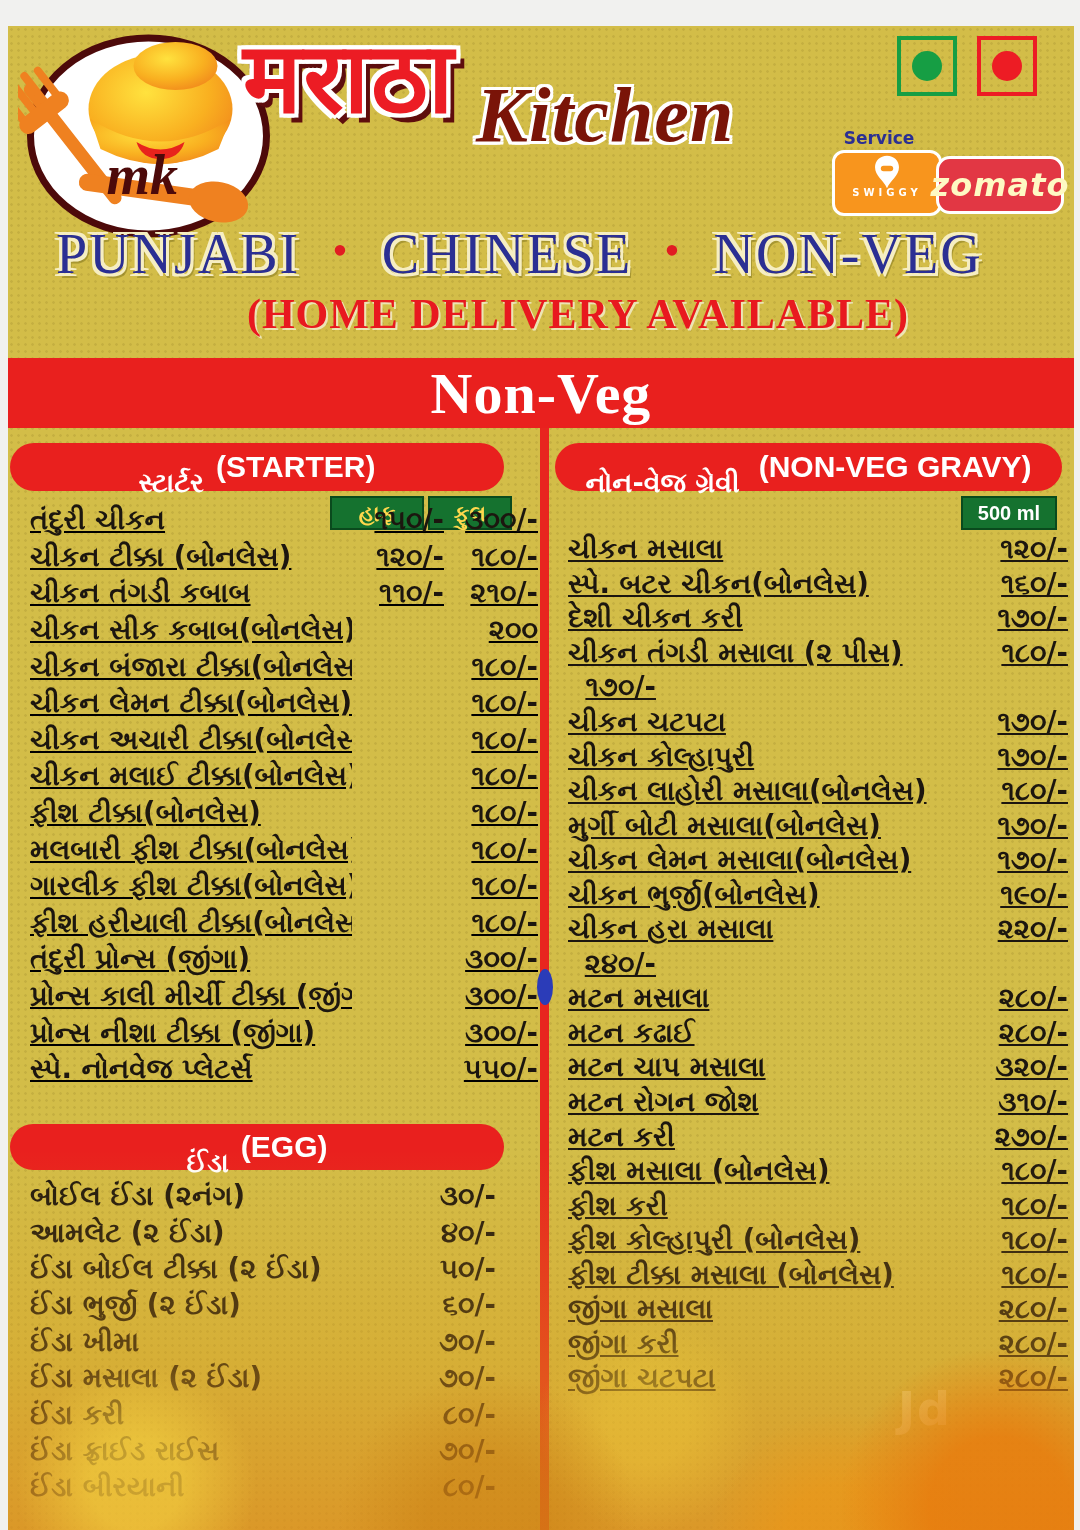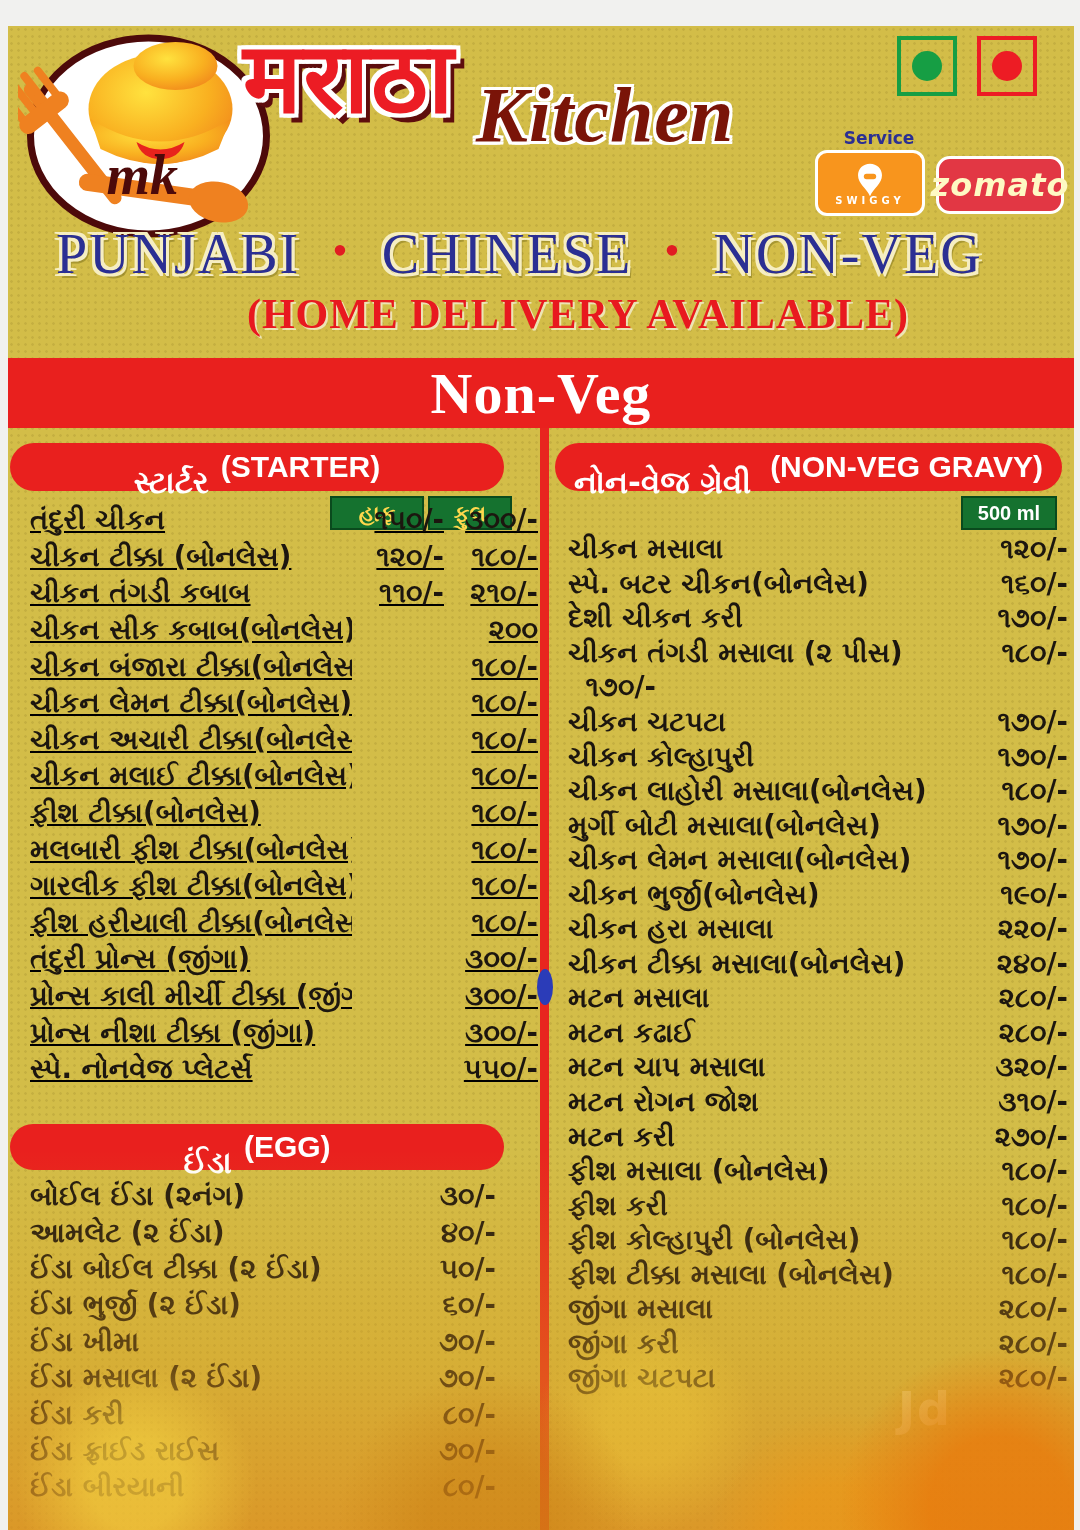--- a/index.html
+++ b/index.html
@@ -46,23 +46,23 @@
   .mark i{display:block;width:30px;height:30px;border-radius:50%;}
   .mark.veg{left:889px;border-color:#169e44;}
   .mark.veg i{background:#169e44;}
   .mark.nonveg{left:969px;border-color:#ed1c24;}
   .mark.nonveg i{background:#ed1c24;}
   .service-partner{
     position:absolute;left:806px;top:102px;width:130px;text-align:center;
     font-size:17px;font-weight:bold;color:#2b2f93;
   }
   .swiggy{
-    position:absolute;left:807px;top:124px;width:110px;height:66px;background:#f8951d;
+    position:absolute;left:824px;top:124px;width:110px;height:66px;background:#f8951d;
     border:3px solid #fff;border-radius:12px;display:flex;flex-direction:column;
-    align-items:center;justify-content:flex-start;box-sizing:border-box;padding-top:10px;
+    align-items:center;justify-content:flex-start;box-sizing:border-box;padding-top:2px;
   }
   .swiggy .swiggy-label{font-size:10px;font-weight:bold;color:#fff;letter-spacing:4px;margin-top:-2px;}
   .zomato{
     position:absolute;left:928px;top:130px;width:128px;height:58px;background:#e23744;
     border:3px solid #fff;border-radius:14px;display:flex;align-items:center;justify-content:center;
     box-sizing:border-box;
   }
   .zomato span{font-size:32px;font-weight:bold;font-style:italic;color:#fef9c3;letter-spacing:1px;}
   .tagline{
     position:absolute;left:0;top:196px;width:100%;text-align:left;
@@ -85,21 +85,21 @@
     display:flex;align-items:center;justify-content:center;
   }
   .banner span{
     font-family:"Liberation Serif","DejaVu Serif",serif;font-weight:bold;
     font-size:58px;color:#fff;letter-spacing:1px;
   }
   .pill{
     position:absolute;top:417px;height:48px;background:#e9201e;border-radius:26px;
     display:flex;align-items:center;justify-content:center;gap:12px;color:#fff;
   }
-  .pill .gu{font-size:31px;font-weight:bold;margin-top:31px;}
+  .pill .gu{font-size:27px;font-weight:bold;margin-top:31px;}
   .pill .en{font-size:30px;font-weight:bold;font-family:"Liberation Sans",sans-serif;}
   .pill.starter{left:2px;width:494px;}
   .pill.gravy-h{left:547px;width:507px;gap:19px;}
   .pill.egg-h{left:2px;top:1098px;width:494px;height:46px;}
   .tag{
     position:absolute;top:470px;height:34px;background:#15722f;border:2px solid #0a4a1d;
     box-sizing:border-box;display:flex;align-items:center;justify-content:center;
     font-weight:bold;
   }
   .tag.half{left:322px;width:94px;color:#ffd84d;font-size:22px;}
@@ -114,21 +114,21 @@
   .row .nm{flex:1;padding-left:8px;white-space:nowrap;overflow:hidden;}
   .row .p{text-align:right;white-space:nowrap;}
   .list.starter{left:14px;top:476px;width:518px;text-decoration:underline;}
   .list.starter .row{height:36.6px;}
   .list.starter .p.half{width:92px;}
   .list.starter .p.full{width:94px;padding-right:2px;}
   .list.egg{left:14px;top:1152px;width:518px;}
   .list.egg .row{height:36.4px;}
   .list.egg .p{width:92px;margin-right:44px;}
   .list.gravy{left:552px;top:506px;width:512px;}
-  .list.gravy .row{height:34.55px;}
+  .list.gravy .row{height:34.55px;text-decoration:underline;}
   .list.gravy .p{width:96px;padding-right:4px;}
   .watermark{
     position:absolute;left:890px;top:1356px;font-size:46px;font-weight:bold;
     color:rgba(255,246,180,.5);letter-spacing:2px;
   }
 </style>
 </head>
 <body>
 
 <div class="page">
@@ -424,21 +424,20 @@
           <span class="nm">ચીકન ભુર્જી(બોનલેસ)</span>
           <span class="p">૧૯૦/-</span>
         </div>
 
         <div class="row">
           <span class="nm">ચીકન હરા મસાલા</span>
           <span class="p">૨૨૦/-</span>
         </div>
 
         <div class="row">
-          <span class="nm">ચીકન ટીક્કા મસાલા(બોનલેસ)</span>
           <span class="p">૨૪૦/-</span>
         </div>
 
         <div class="row">
           <span class="nm">મટન મસાલા</span>
           <span class="p">૨૮૦/-</span>
         </div>
 
         <div class="row">
           <span class="nm">મટન કઢાઈ</span>

